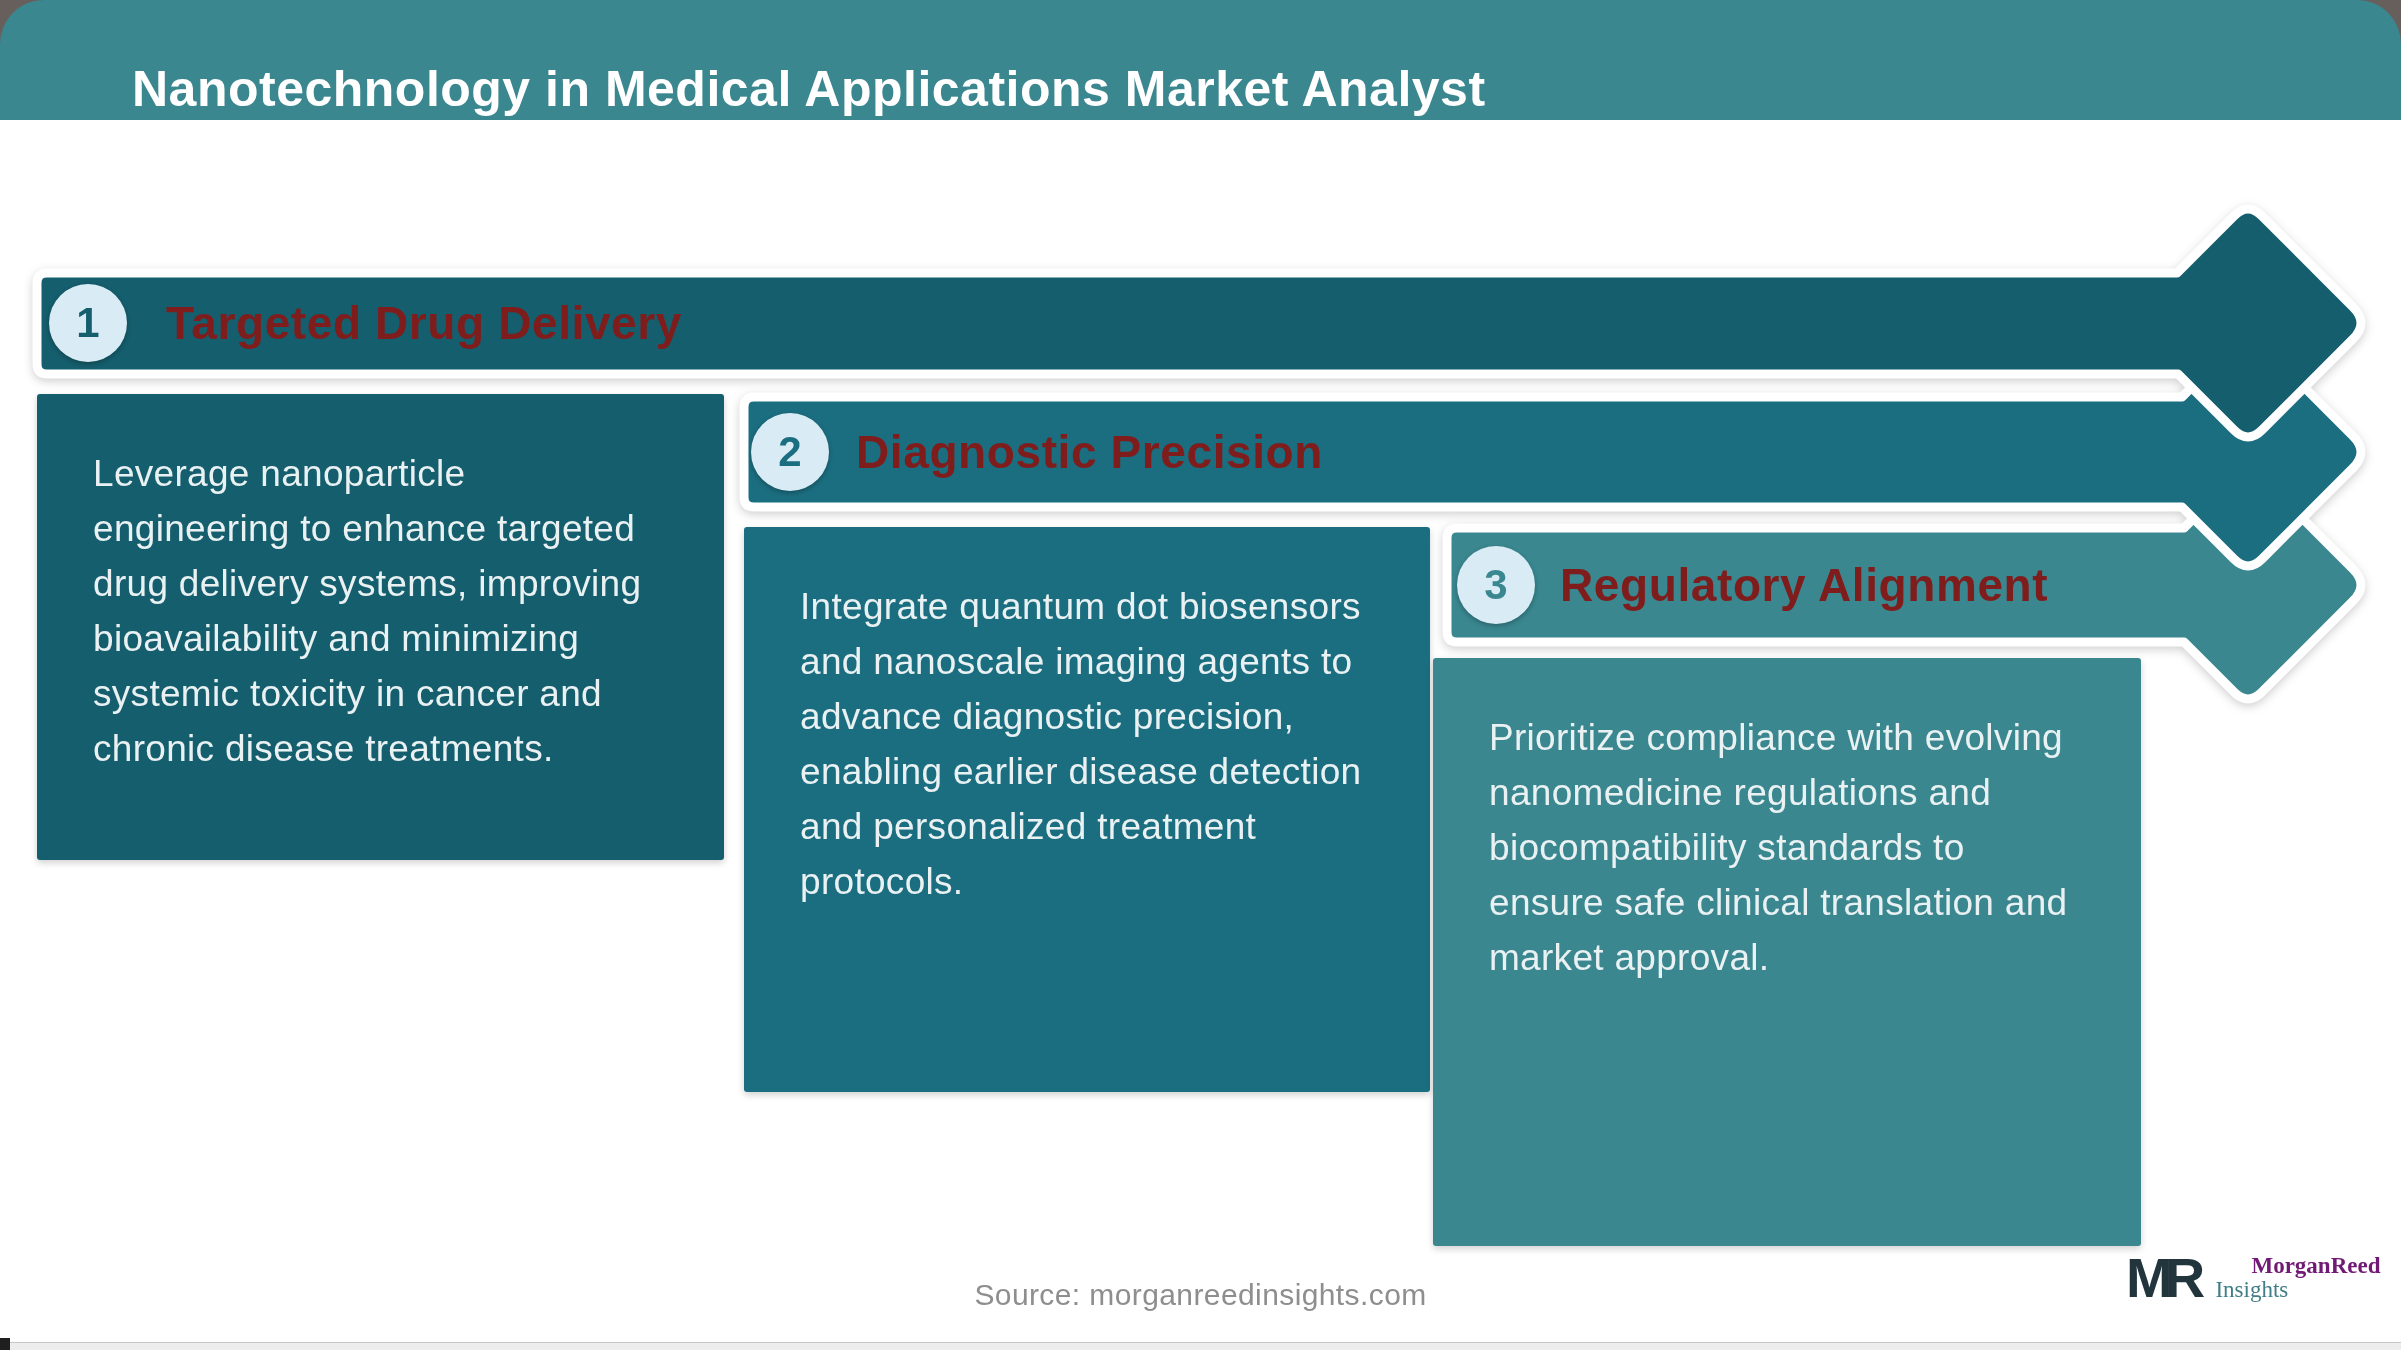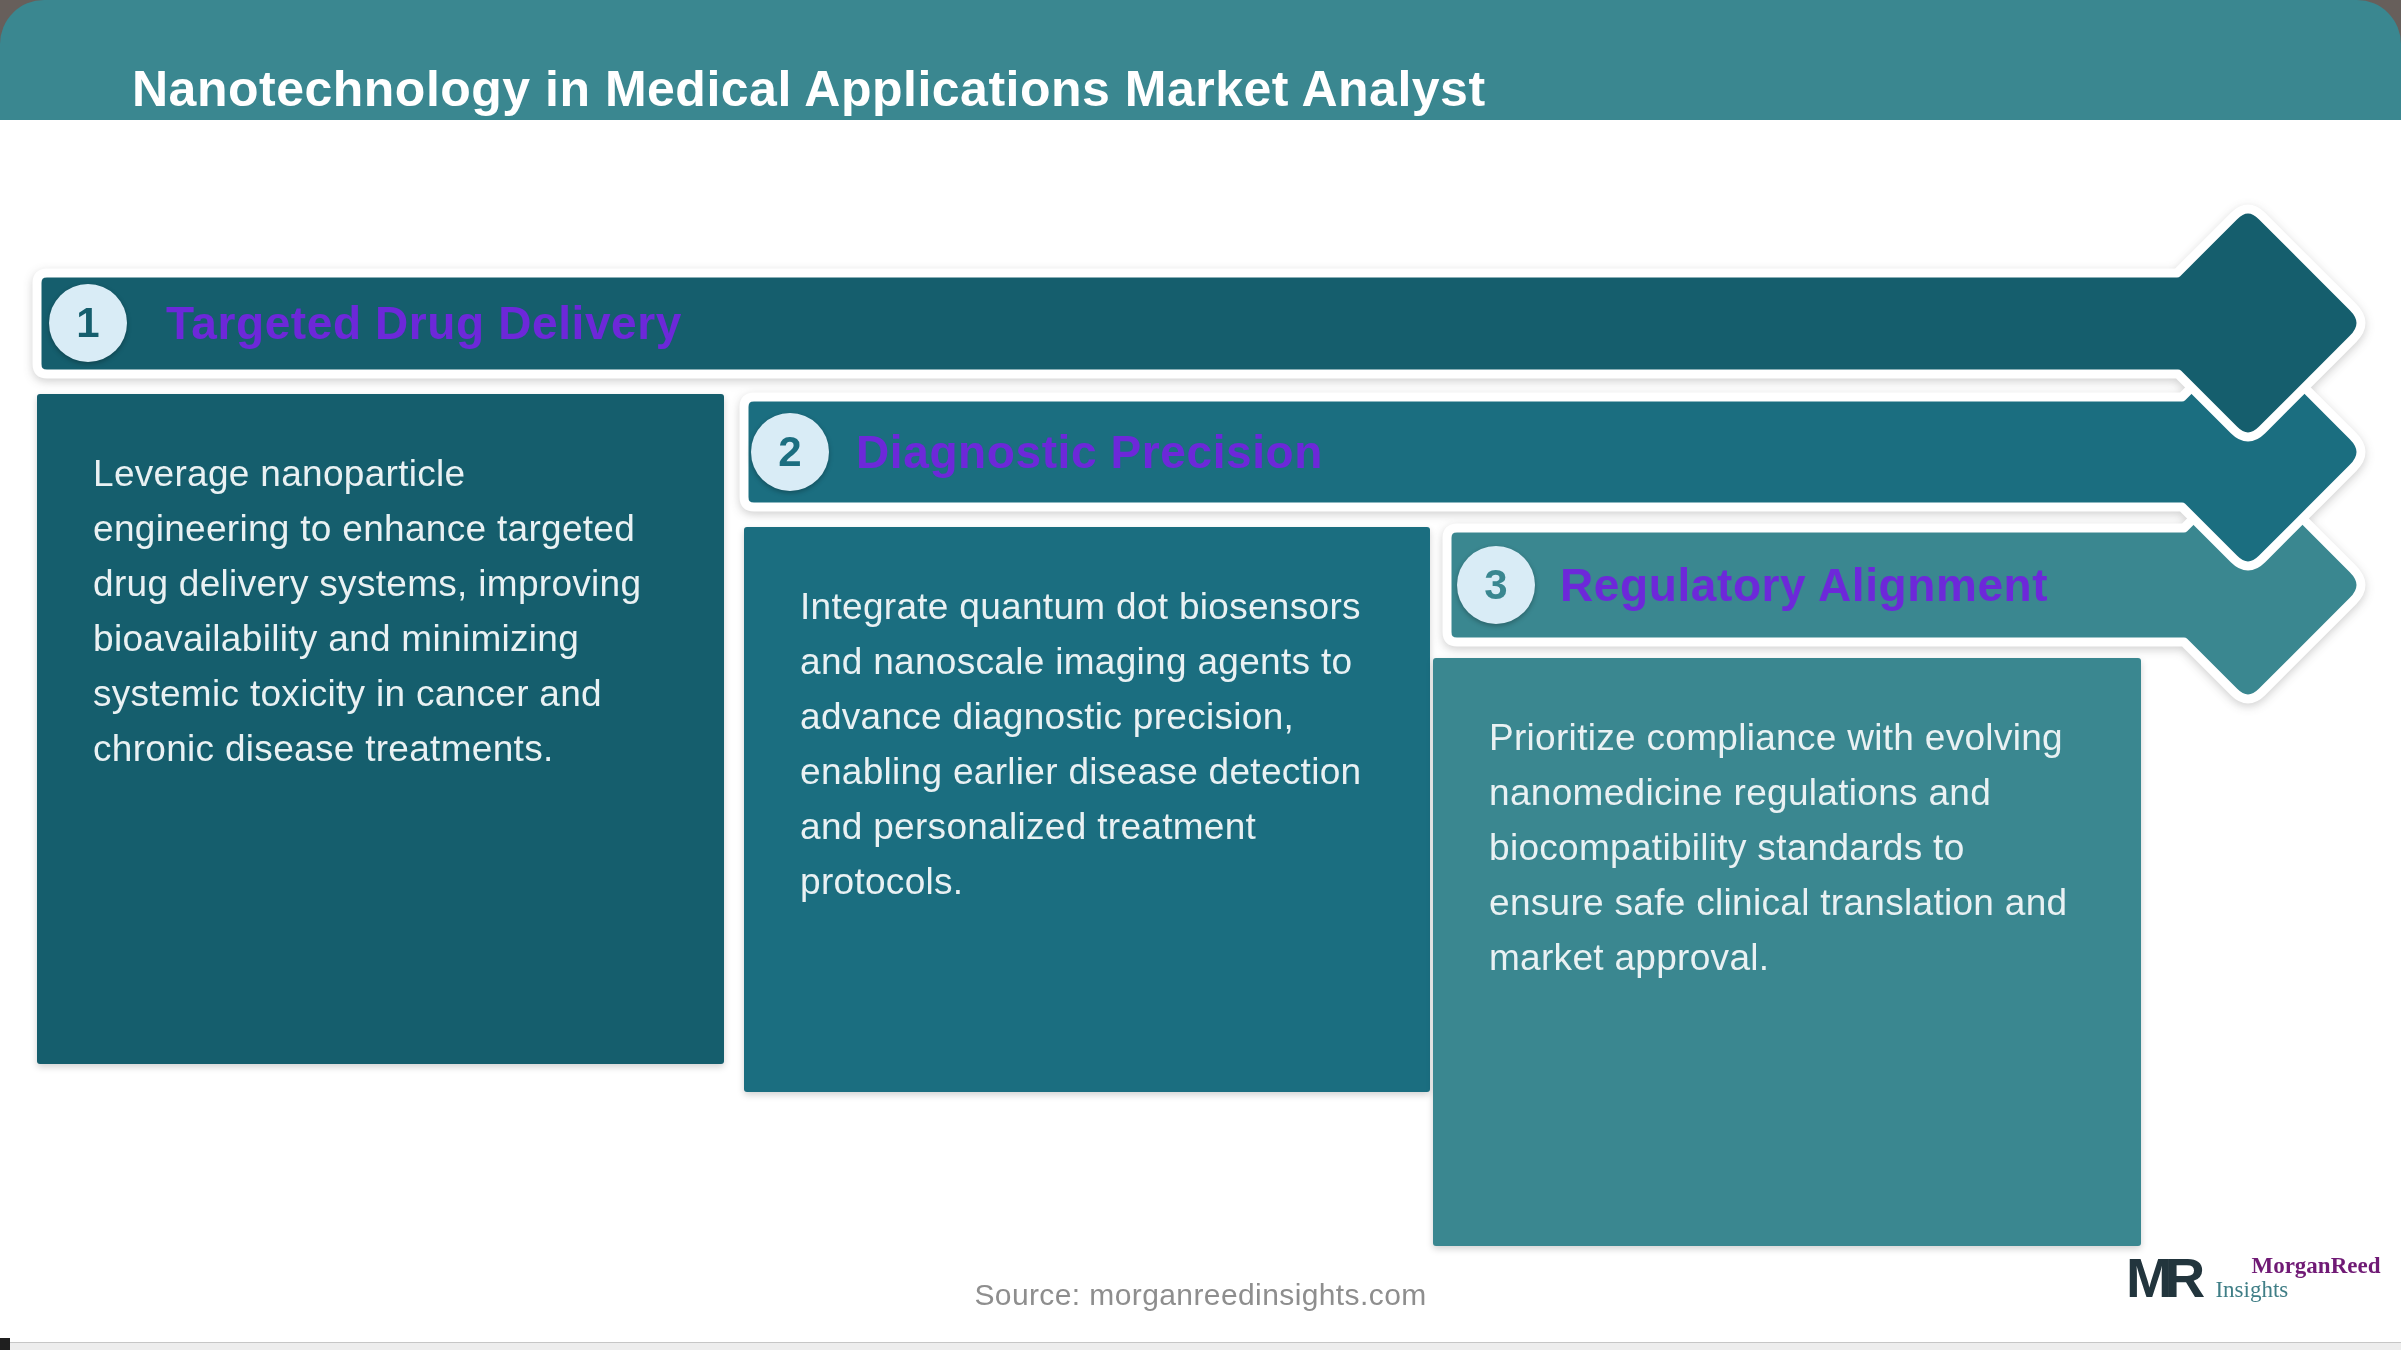--- a/index.html
+++ b/index.html
@@ -20,34 +20,34 @@
   
   svg.arrows{position:absolute;left:0;top:0;z-index:2;
              filter:drop-shadow(0 3px 5px rgba(40,40,40,.22));}
   svg.arrows path{stroke:#ffffff;stroke-width:9;stroke-linejoin:round;}
 
   
   .desc-box{position:absolute;z-index:3;border-radius:3px;
             box-shadow:0 3px 7px rgba(0,0,0,.18);}
   .desc-box p{margin:0;padding:52px 54px 0 56px;font-size:37px;line-height:55px;
               letter-spacing:.3px;font-weight:400;}
-  .box-1{left:37px;top:394px;width:687px;height:670px;}
+  .box-1{left:37px;top:394px;width:687px;height:466px;}
   .box-2{left:744px;top:527px;width:686px;height:565px;}
   .box-3{left:1433px;top:658px;width:708px;height:588px;}
 
   
   .badge{position:absolute;z-index:4;width:78px;height:78px;border-radius:50%;
          display:flex;align-items:center;justify-content:center;
          font-size:42px;font-weight:700;box-shadow:0 2px 5px rgba(0,0,0,.28);}
   .badge-1{left:49px;top:284px;}
   .badge-2{left:751px;top:413px;}
   .badge-3{left:1457px;top:546px;}
 
   
-  .step-title{position:absolute;z-index:4;color:#6d28d9;font-size:46px;font-weight:700;
+  .step-title{position:absolute;z-index:4;color:#7f1d1d;font-size:46px;font-weight:700;
               letter-spacing:.6px;line-height:56px;white-space:nowrap;}
   .step-title-1{left:166px;top:295px;}
   .step-title-2{left:856px;top:424px;}
   .step-title-3{left:1560px;top:557px;}
 
   
   .source-line{position:absolute;left:0;right:0;top:1278px;z-index:4;
                text-align:center;font-size:30px;letter-spacing:.4px;}
   .logo{position:absolute;left:2126px;top:1250px;z-index:4;display:flex;align-items:center;}
   .logo-monogram{font-size:56px;font-weight:800;letter-spacing:-0.14em;line-height:1;

